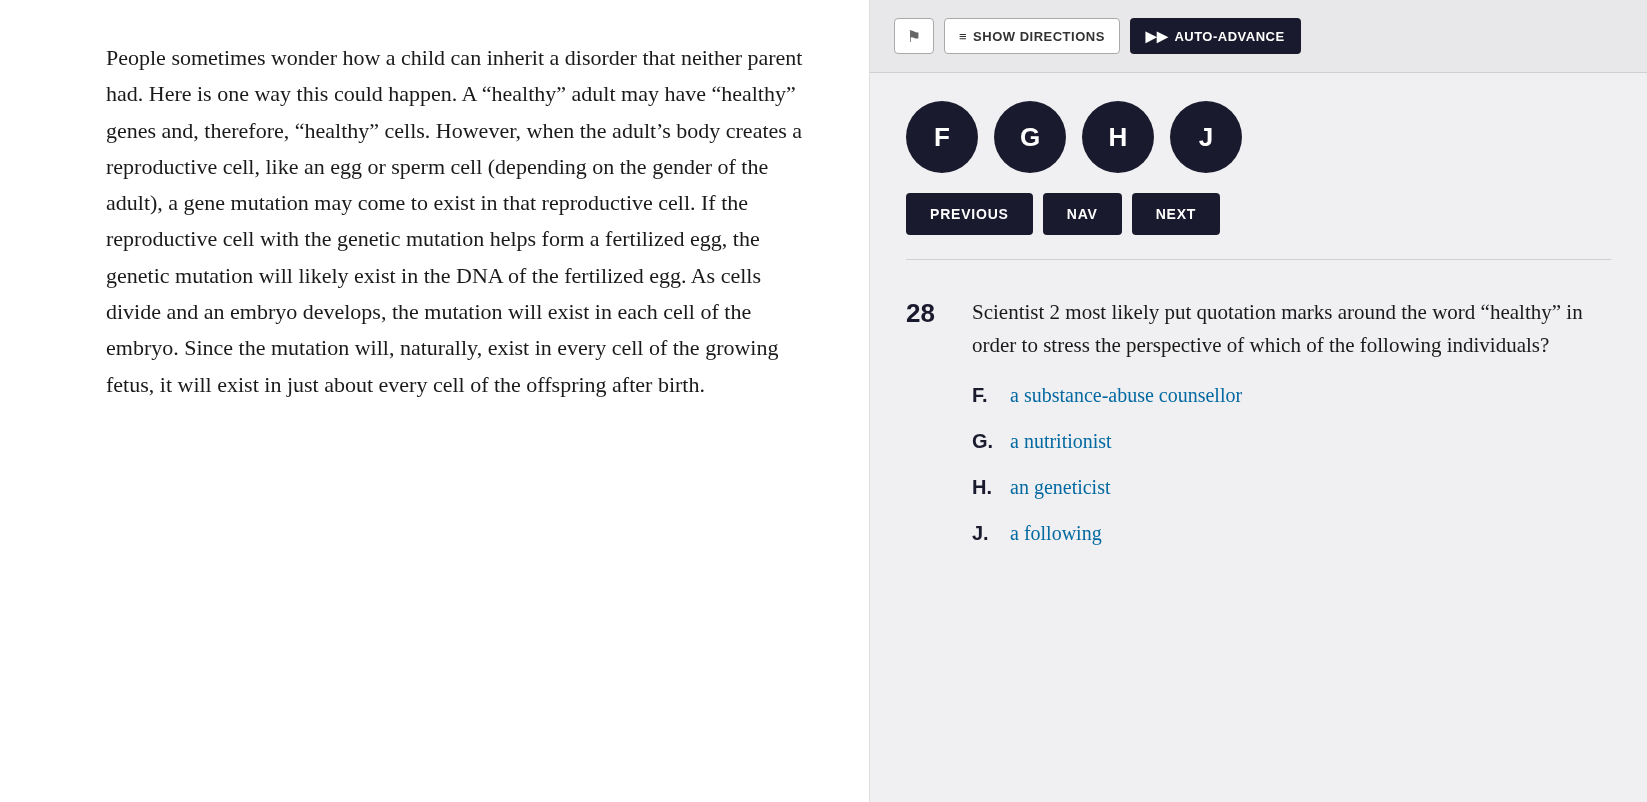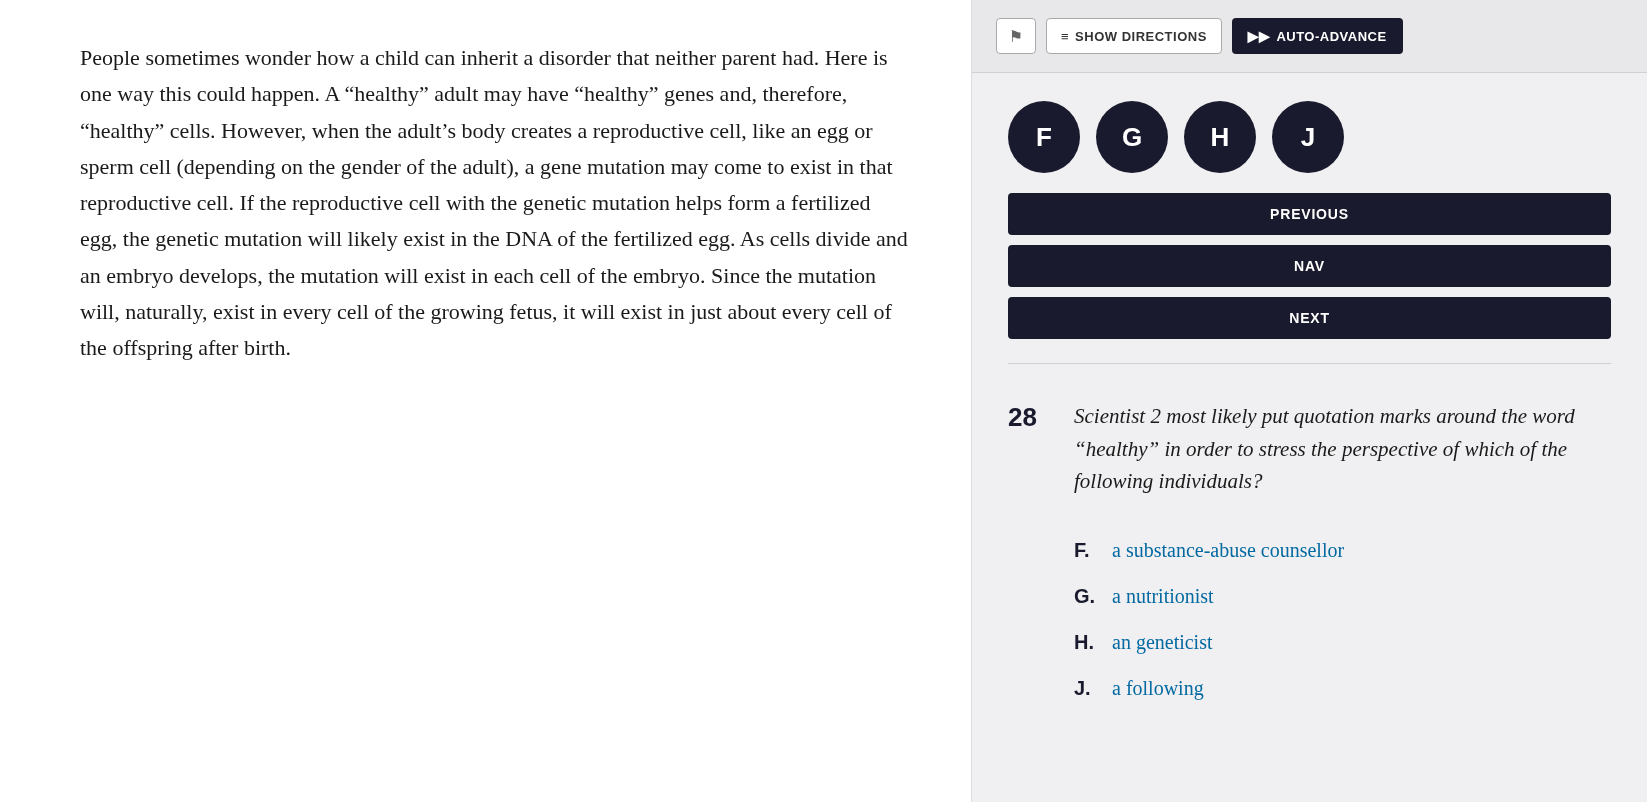--- a/index.html
+++ b/index.html
@@ -12,23 +12,23 @@
       font-family: Georgia, 'Times New Roman', serif;
       background: #f5f5f5;
       display: flex;
       width: 1647px;
       min-height: 802px;
       overflow: hidden;
     }
 
     
     .left-panel {
-      width: 972px;
+      width: 870px;
       background: #fff;
-      padding: 40px 60px 40px 80px;
+      padding: 40px 60px 40px 106px;
       border-right: 1px solid #ddd;
       overflow-y: auto;
     }
 
     .passage-text {
       font-size: 22px;
       line-height: 1.65;
       color: #1a1a1a;
       text-align: left;
     }
@@ -127,21 +127,20 @@
       font-weight: 700;
       color: #fff;
       cursor: pointer;
     }
 
     
     .nav-buttons-row {
       display: flex;
       gap: 10px;
       padding: 0 36px 24px 36px;
-      flex-direction: column;
     }
 
     .nav-btn {
       height: 42px;
       padding: 0 24px;
       background: #1a1a2e;
       border: none;
       border-radius: 4px;
       cursor: pointer;
       font-family: Arial, sans-serif;
@@ -177,22 +176,21 @@
     }
 
     .question-content {
       flex: 1;
     }
 
     .question-text {
       font-size: 21px;
       line-height: 1.55;
       color: #1a1a1a;
-      margin-bottom: 38px;
-      font-style: italic;
+      margin-bottom: 20px;
     }
 
     
     .answer-options {
       display: flex;
       flex-direction: column;
       gap: 18px;
     }
 
     .answer-option {

